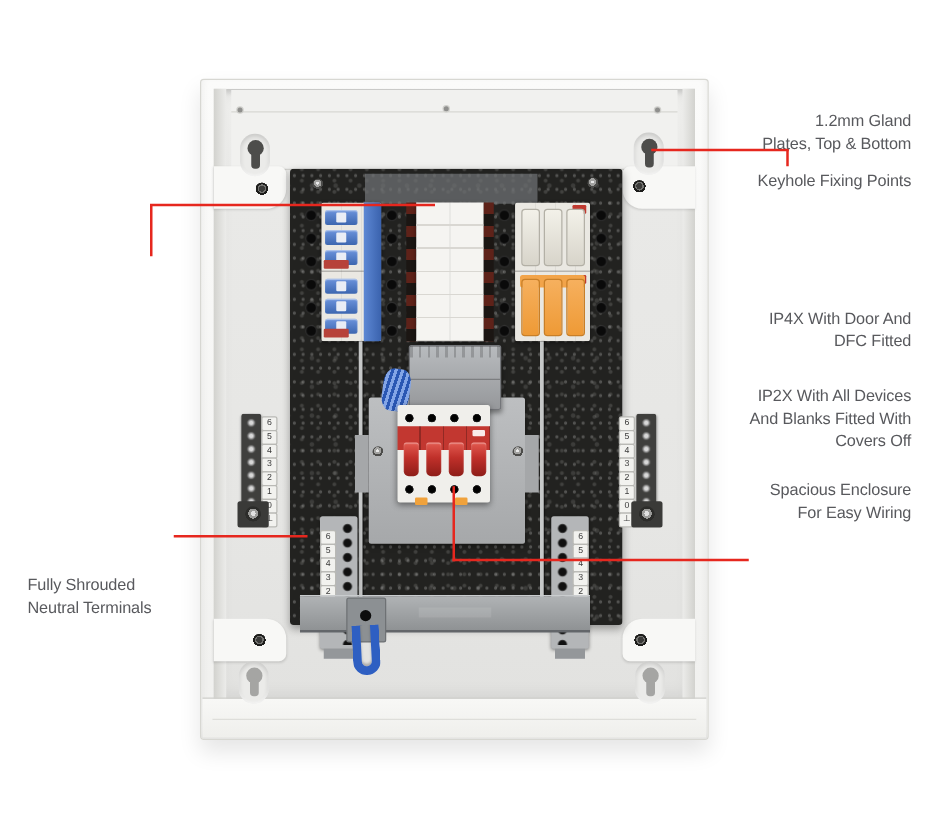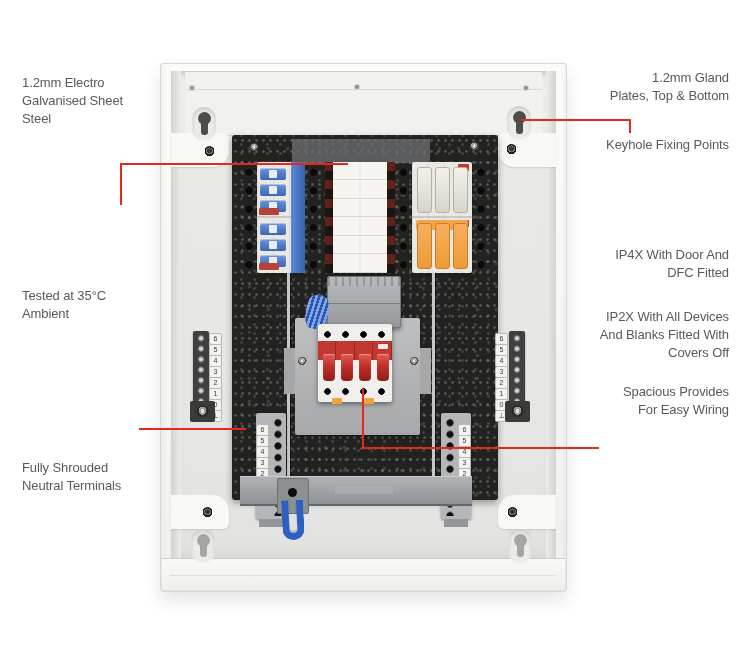--- a/index.html
+++ b/index.html
@@ -115,37 +115,32 @@
       background-size:100% 10.5px;background-position:0 2px;}
   .eblock{top:338px;width:25px;height:21px;background:#3a3a38;border-radius:2px;}
   .escrew{width:13px;height:13px;border-radius:50%;
       background:radial-gradient(circle at 50% 45%,#e0e0e0 0 2px,#9b9b99 2px 4px,#2c2c2a 4px 6.2px,rgba(0,0,0,0) 6.5px);}
 </style>
 </head>
 <body>
 
 <div class="stage">
 
-  <div class="note l" style="top:74px">1.2mm Electro
-Galvanised Sheet
-Steel</div>
-  <div class="note l" style="top:287px">Tested at 35°C
-Ambient</div>
   <div class="note l" style="top:459px">Fully Shrouded
 Neutral Terminals</div>
 
-  <div class="note r" style="top:69px">1.2mm Gland
+  <div class="note r" style="top:88px">1.2mm Gland
 Plates, Top &amp; Bottom</div>
   <div class="note r" style="top:136px">Keyhole Fixing Points</div>
   <div class="note r" style="top:246px">IP4X With Door And
 DFC Fitted</div>
   <div class="note r" style="top:308px">IP2X With All Devices
 And Blanks Fitted With
 Covers Off</div>
-  <div class="note r" style="top:383px">Spacious  Provides
+  <div class="note r" style="top:383px">Spacious  Enclosure
 For Easy Wiring</div>
 
   <div class="cl" style="left:120px;top:164px;width:2px;height:41px"></div>
   <div class="cl" style="left:120px;top:163px;width:228px;height:2px"></div>
   <div class="cl" style="left:521px;top:119px;width:110px;height:2px"></div>
   <div class="cl" style="left:629px;top:119px;width:2px;height:14px"></div>
   <div class="cl" style="left:139px;top:428px;width:107px;height:2px"></div>
   <div class="cl" style="left:362px;top:389px;width:2px;height:60px"></div>
   <div class="cl" style="left:362px;top:447px;width:237px;height:2px"></div>
 

